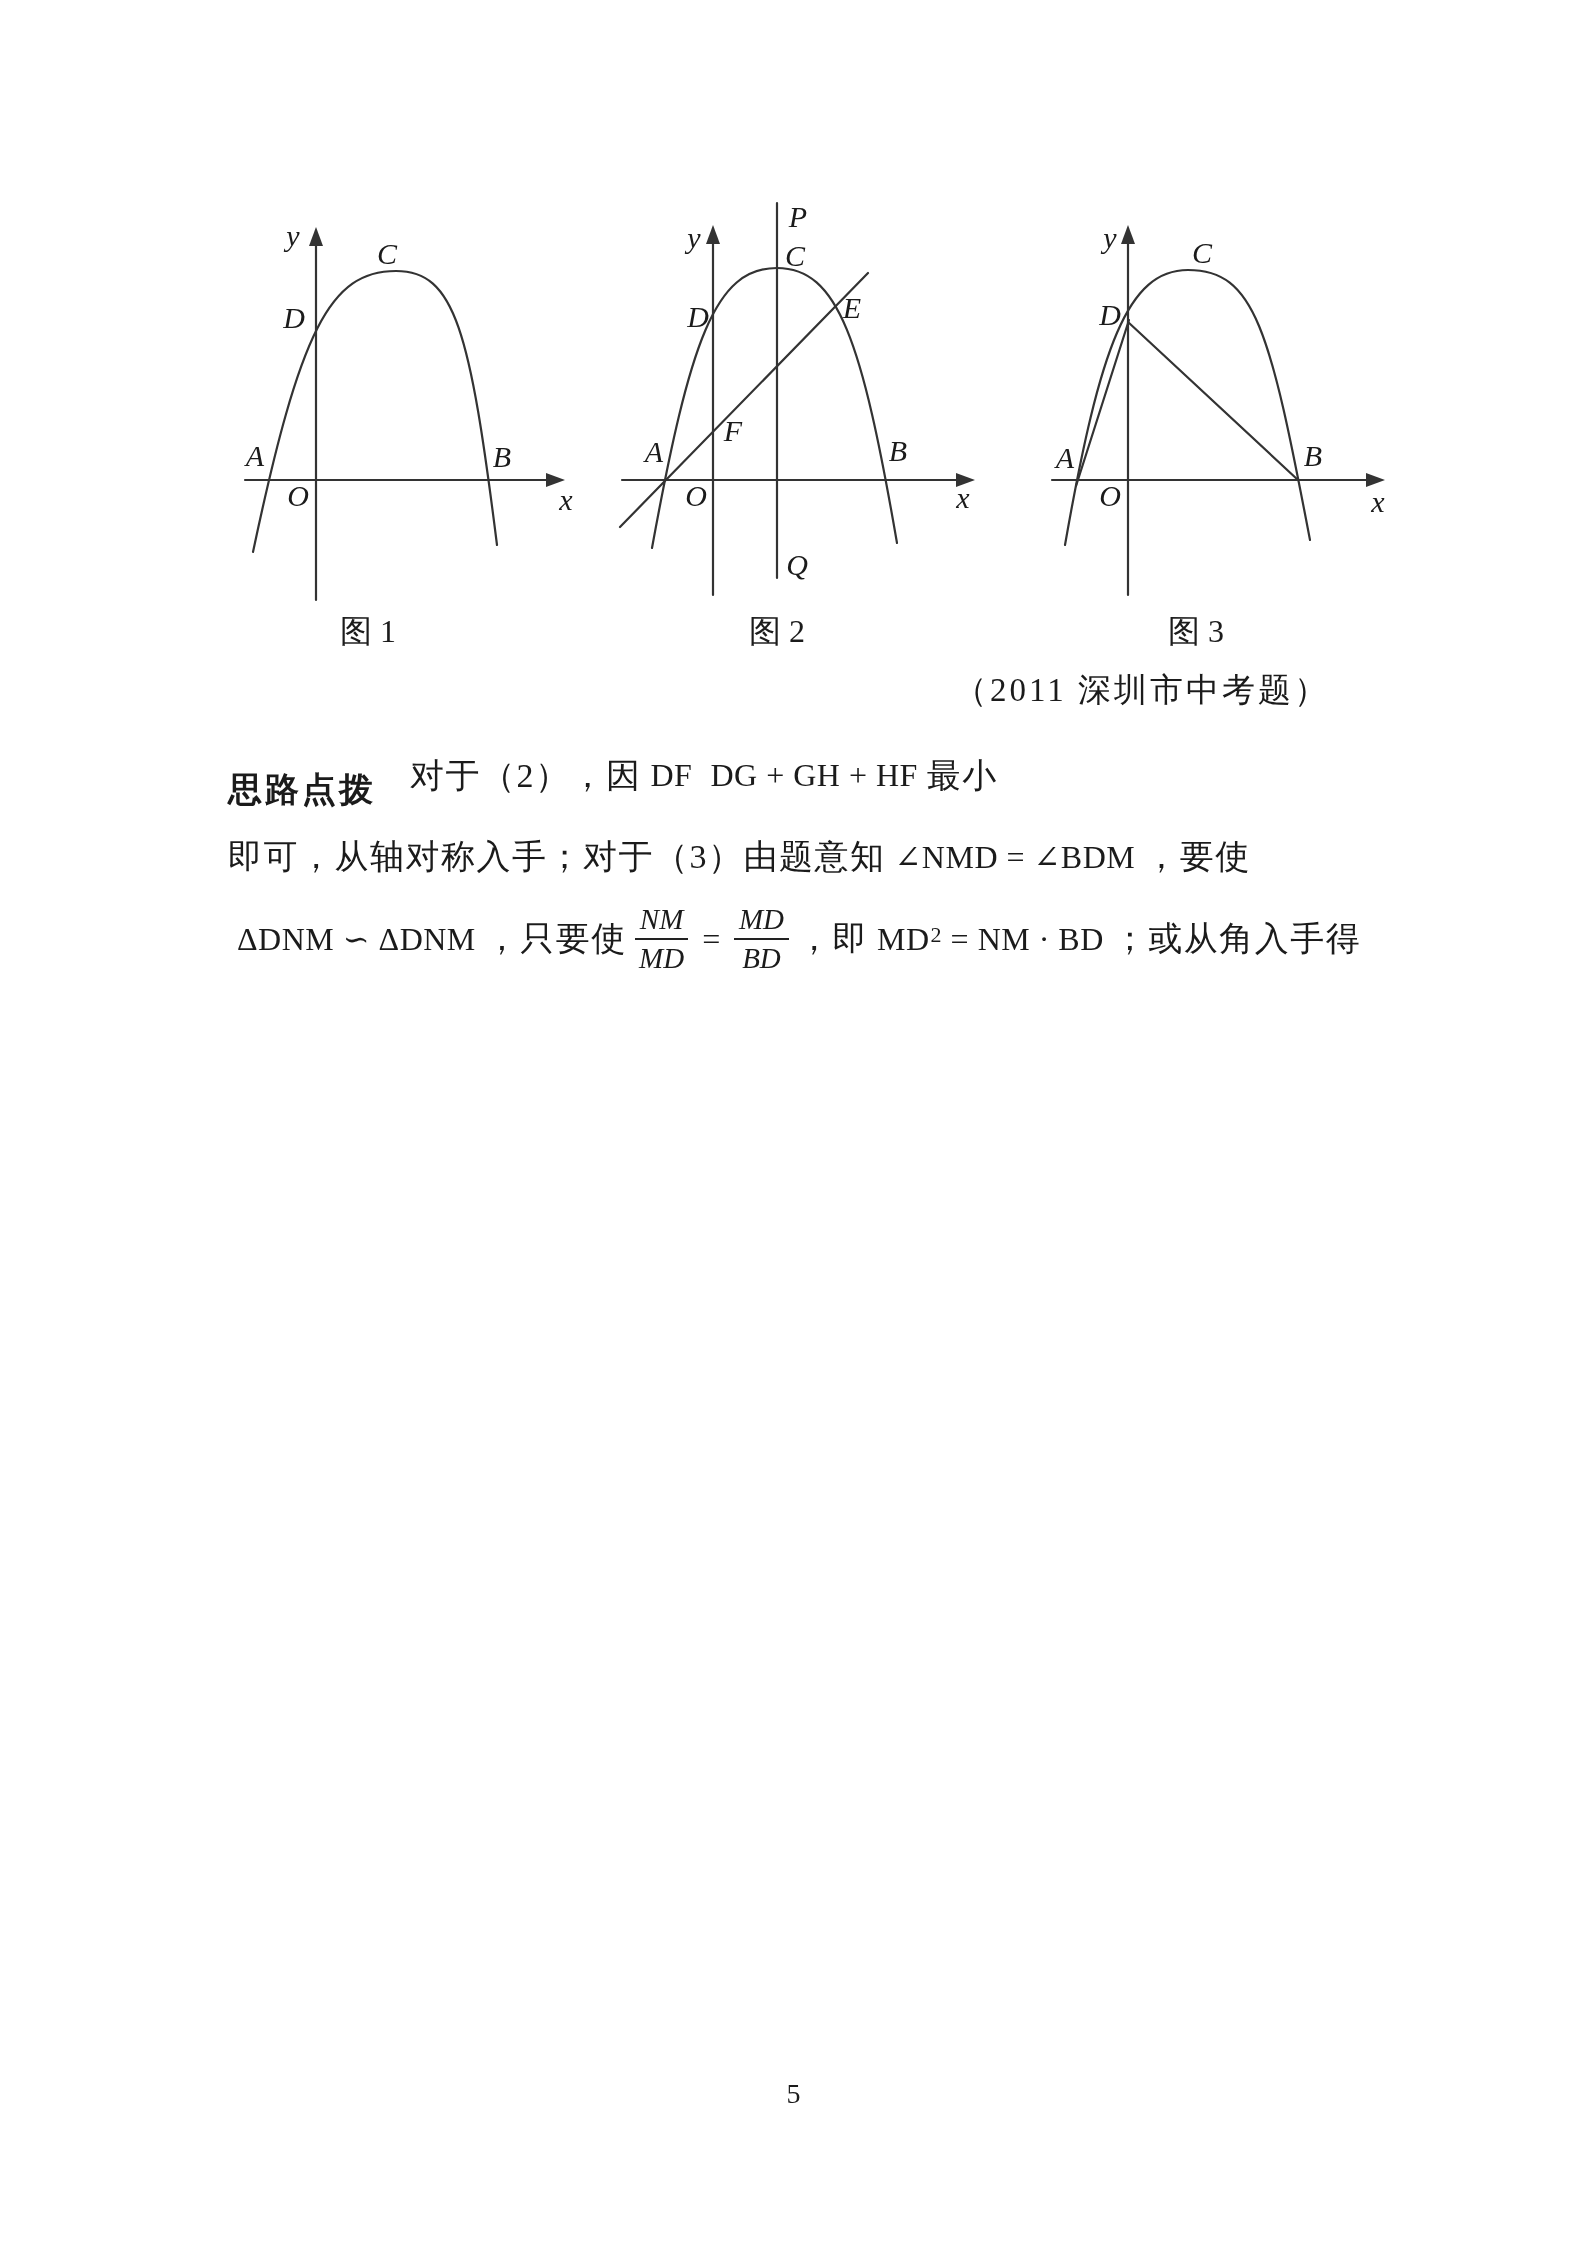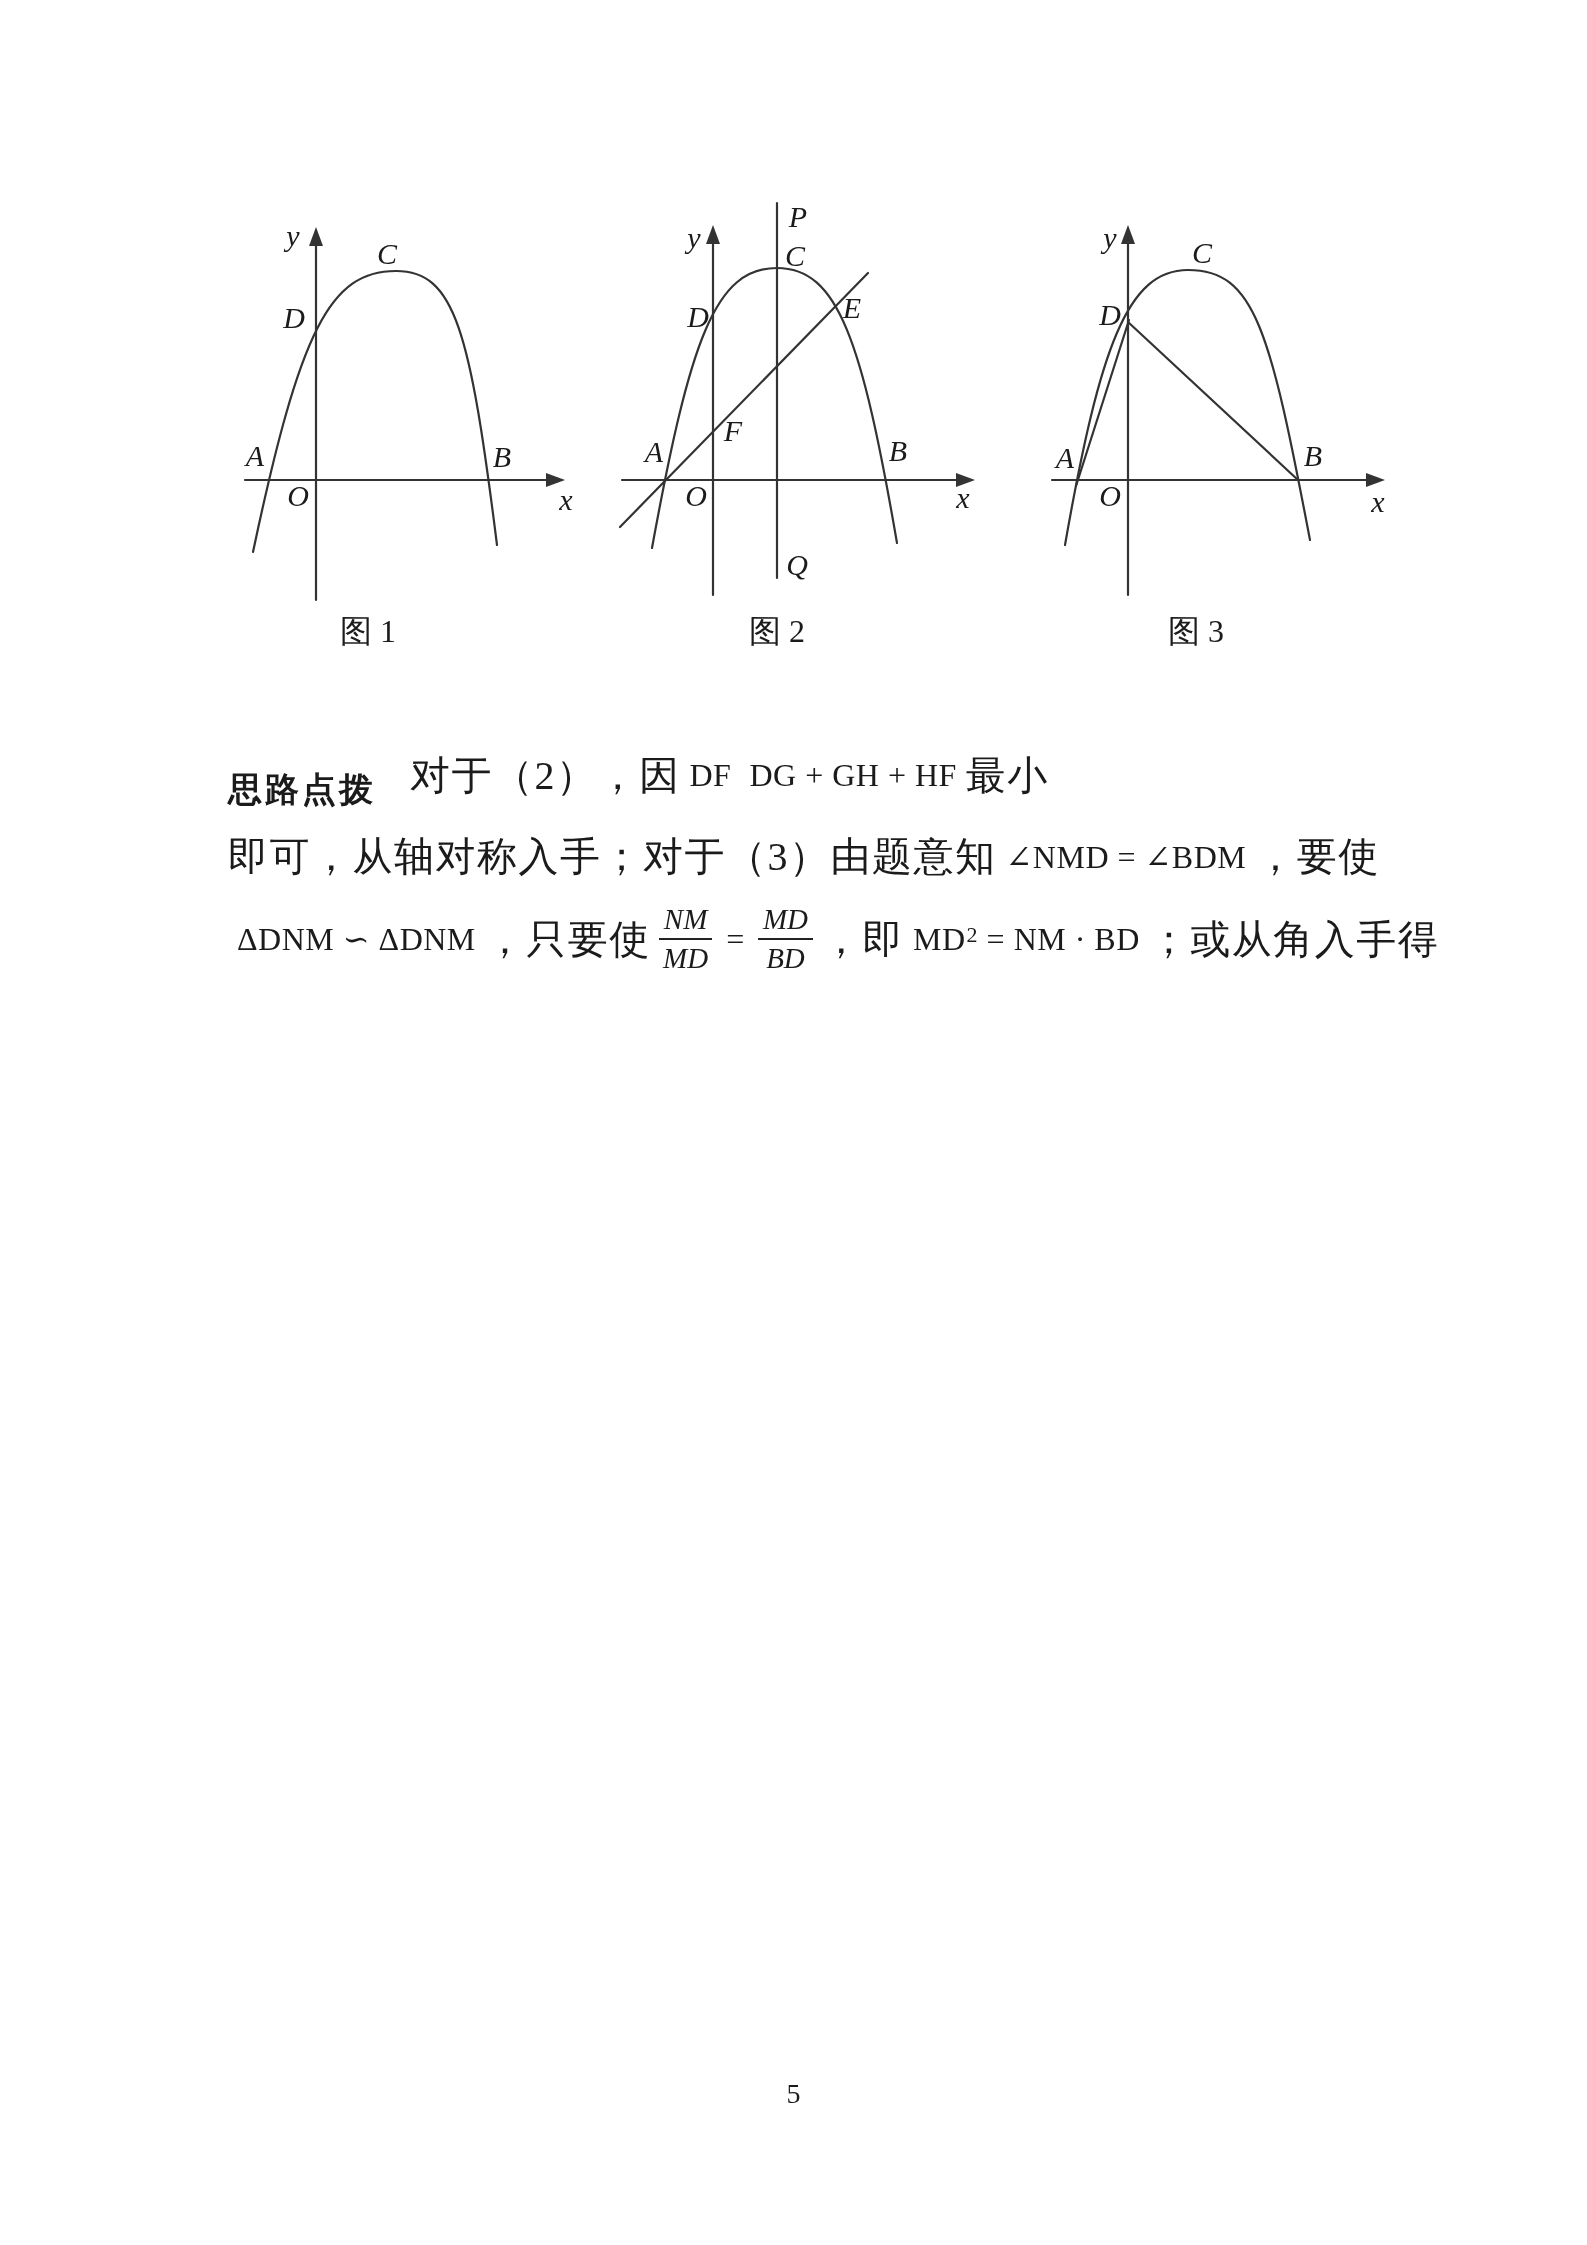--- a/index.html
+++ b/index.html
@@ -17,21 +17,21 @@
   .figs polygon{fill:#333;stroke:none;}
   .lbl{font-family:"Liberation Serif","DejaVu Serif",serif;font-style:italic;font-size:30px;fill:#1b1b1b;}
   .cap{font-family:"Liberation Serif","DejaVu Serif",serif;font-size:32px;fill:#1b1b1b;font-style:normal;}
   .citation{
     position:absolute;top:668px;right:257px;
     font-size:33px;letter-spacing:3px;white-space:nowrap;
   }
   .para{position:absolute;left:228px;top:735px;width:1140px;}
   .pline{display:flex;align-items:center;height:81px;white-space:nowrap;}
   .pline.tall{height:84px;}
-  .cn{font-size:40px;letter-spacing:1.5px;}
+  .cn{font-size:34px;letter-spacing:1.5px;}
   .lead{font-size:34px;font-weight:bold;letter-spacing:3px;margin-right:34px;margin-top:29px;}
   .math{font-size:32px;letter-spacing:0.5px;margin:0 9px;}
   .math .sup{font-size:22px;vertical-align:8px;margin-left:1px;}
   .frac{display:inline-flex;flex-direction:column;align-items:center;
         font-style:italic;font-size:29px;line-height:1.15;margin:0 8px;vertical-align:middle;}
   .frac .num{border-bottom:2px solid #222;padding:0 5px 1px 5px;}
   .frac .den{padding-top:2px;}
   .fraceq{font-style:italic;font-size:32px;margin:0 4px;}
   .pageno{position:absolute;left:0;top:2078px;width:100%;text-align:center;font-size:28px;}
 </style>
@@ -92,20 +92,21 @@
       <text class="lbl" text-anchor="middle" x="1202" y="263">C</text>
       <text class="lbl" text-anchor="middle" x="1110" y="325">D</text>
       <text class="lbl" text-anchor="middle" x="1065" y="468">A</text>
       <text class="lbl" text-anchor="middle" x="1313" y="466">B</text>
       <text class="lbl" text-anchor="middle" x="1110" y="506">O</text>
       <text class="lbl" text-anchor="middle" x="1378" y="512">x</text>
       <text class="cap" text-anchor="middle" x="1196" y="642">图 3</text>
     </g>
   </svg>
 
+  <div class="citation">（2011 深圳市中考题）</div>
 
   <div class="para">
 
     <div class="pline">
       <span class="lead">思路点拨</span>
         <span class="cn">对于（2），因</span>
         <span class="math">DF</span>
         <span class="math">DG + GH + HF</span>
         <span class="cn">最小</span>
     </div>

